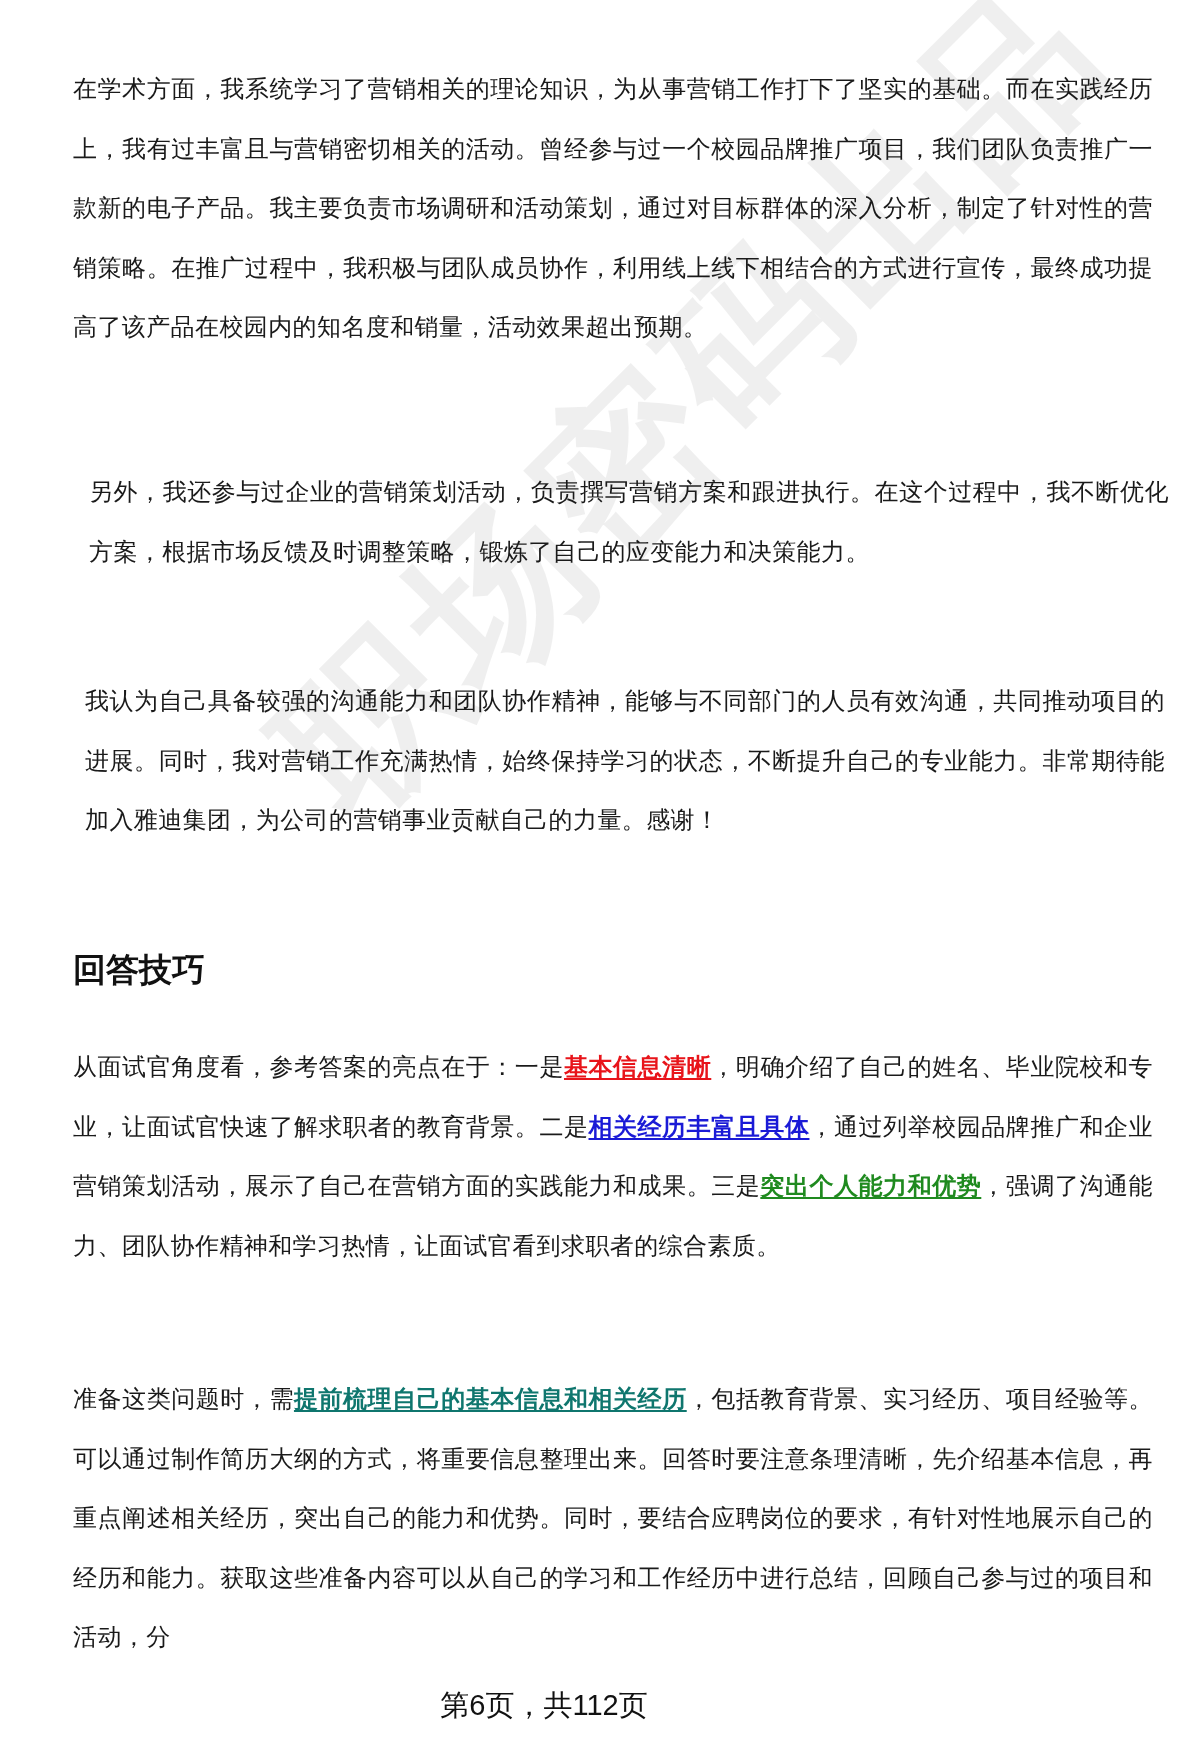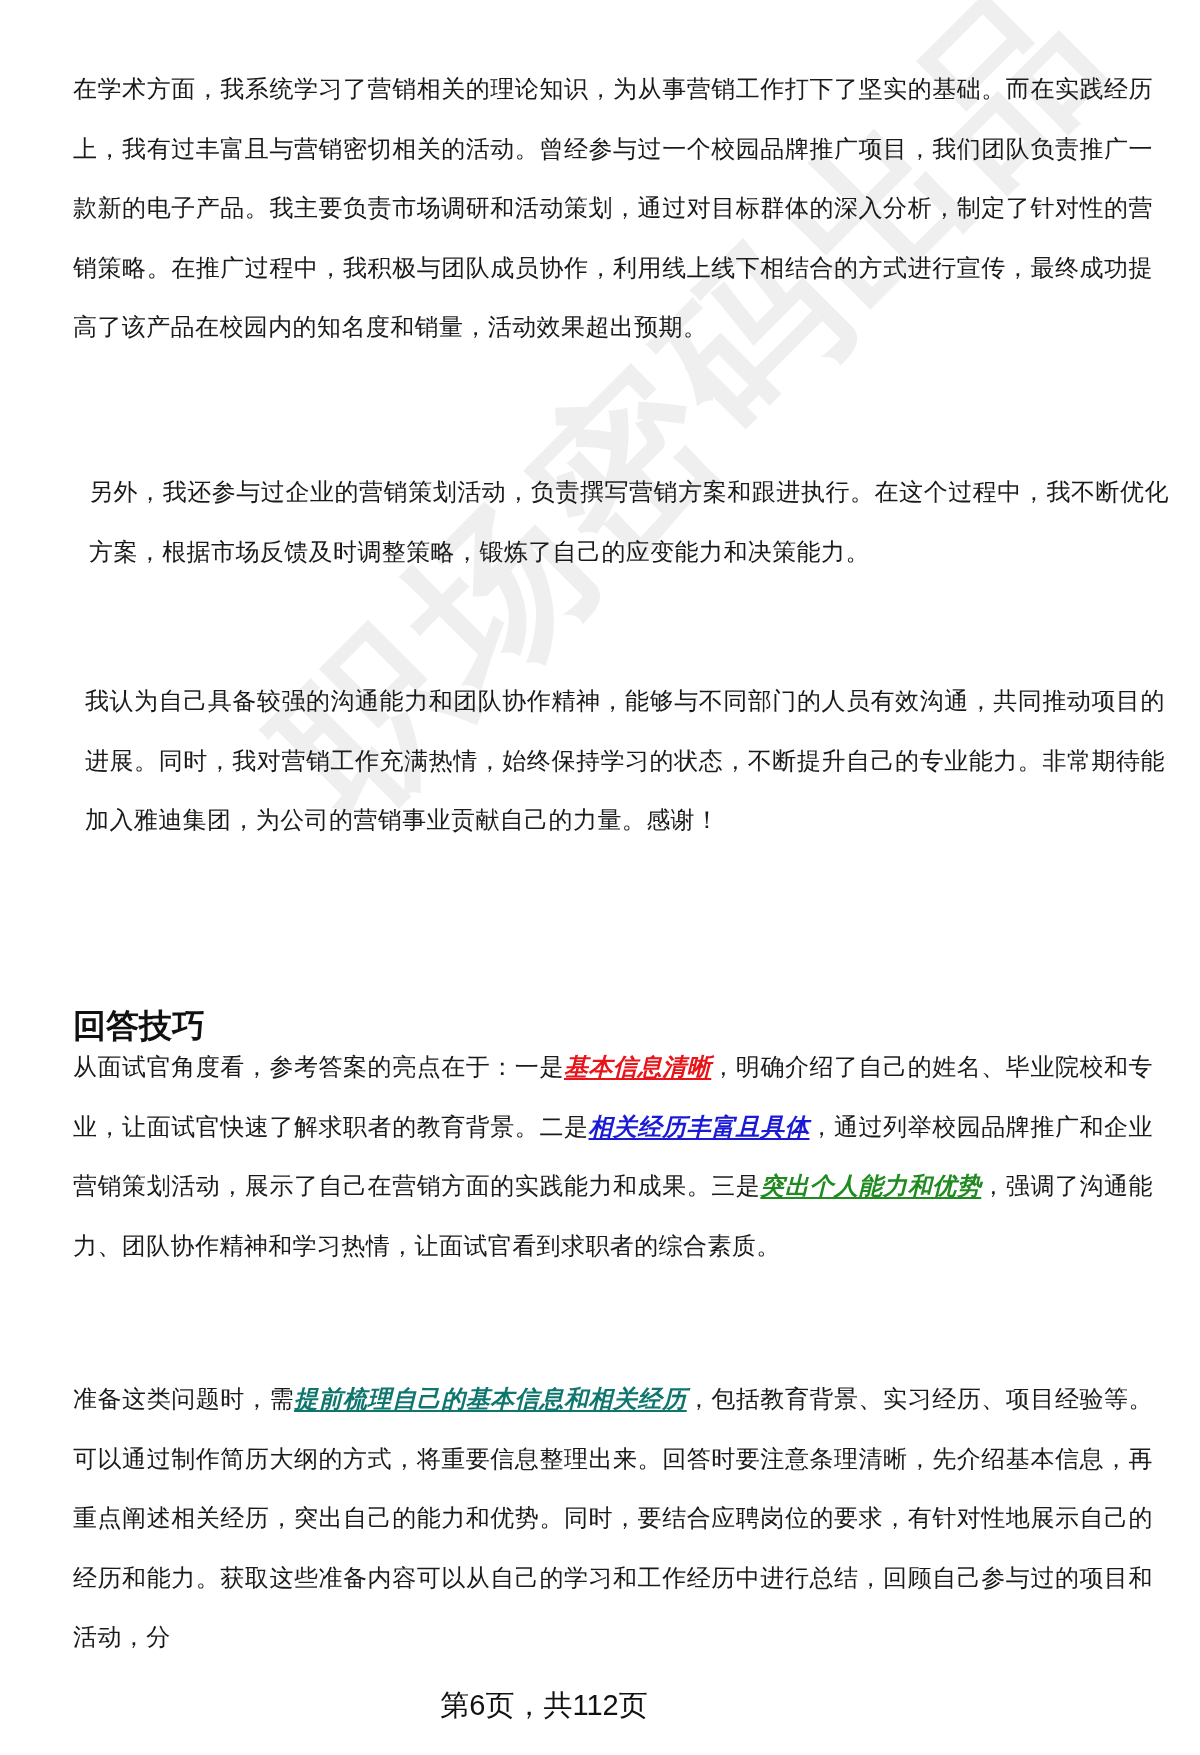--- a/index.html
+++ b/index.html
@@ -9,33 +9,33 @@
   }
   .watermark {
     position: absolute; left: 230px; top: 700px; width: 1100px;
     font-size: 170px; font-weight: bold; color: #000; opacity: 0.06;
     transform: rotate(-45deg); transform-origin: left top; white-space: nowrap;
     pointer-events: none; letter-spacing: 10px;
   }
   .page { position: absolute; left: 73px; top: 0; width: 1080px; }
   .para { position: absolute; left: 0; width: 1080px; font-size: 24px; line-height: 59.5px; letter-spacing: 0.4px; text-align: justify; }
   .heading { position: absolute; left: 0; font-size: 33px; font-weight: bold; line-height: 50px; color: #111; }
-  .hl { font-weight: bold; text-decoration: underline; text-underline-offset: 3px; text-decoration-thickness: 2px; font-style: italic; }
+  .hl { font-weight: bold; text-decoration: underline; text-underline-offset: 3px; text-decoration-thickness: 2px; }
   .footer { position: absolute; left: 0; width: 1088px; top: 1686px; text-align: center; font-size: 29px; color: #111; font-family: "Liberation Sans", sans-serif; }
 </style>
 </head>
 <body>
 
 <div class="watermark">职场密码出品</div>
 
 <div class="page">
   <p class="para" style="top:60px; margin:0;">在学术方面，我系统学习了营销相关的理论知识，为从事营销工作打下了坚实的基础。而在实践经历上，我有过丰富且与营销密切相关的活动。曾经参与过一个校园品牌推广项目，我们团队负责推广一款新的电子产品。我主要负责市场调研和活动策划，通过对目标群体的深入分析，制定了针对性的营销策略。在推广过程中，我积极与团队成员协作，利用线上线下相结合的方式进行宣传，最终成功提高了该产品在校园内的知名度和销量，活动效果超出预期。</p>
   <p class="para" style="top:447px; margin:16px;">另外，我还参与过企业的营销策划活动，负责撰写营销方案和跟进执行。在这个过程中，我不断优化方案，根据市场反馈及时调整策略，锻炼了自己的应变能力和决策能力。</p>
   <p class="para" style="top:660px; margin:12px;">我认为自己具备较强的沟通能力和团队协作精神，能够与不同部门的人员有效沟通，共同推动项目的进展。同时，我对营销工作充满热情，始终保持学习的状态，不断提升自己的专业能力。非常期待能加入雅迪集团，为公司的营销事业贡献自己的力量。感谢！</p>
 
-  <div class="heading" style="top:1001px;font-family:Liberation Serif, serif;">回答技巧</div>
+  <div class="heading" style="top:945px;font-family:Liberation Serif, serif;">回答技巧</div>
 
   <p class="para" style="top:1038px; margin:0;"><span>从面试官角度看，参考答案的亮点在于：一是</span><span class="hl" style="color:#e8141a;">基本信息清晰</span><span>，明确介绍了自己的姓名、毕业院校和专业，让面试官快速了解求职者的教育背景。二是</span><span class="hl" style="color:#1a1ad6;">相关经历丰富且具体</span><span>，通过列举校园品牌推广和企业营销策划活动，展示了自己在营销方面的实践能力和成果。三是</span><span class="hl" style="color:#1f8a1f;">突出个人能力和优势</span><span>，强调了沟通能力、团队协作精神和学习热情，让面试官看到求职者的综合素质。</span></p>
 
   <p class="para" style="top:1370px; margin:0;"><span>准备这类问题时，需</span><span class="hl" style="color:#0f766e;">提前梳理自己的基本信息和相关经历</span><span>，包括教育背景、实习经历、项目经验等。可以通过制作简历大纲的方式，将重要信息整理出来。回答时要注意条理清晰，先介绍基本信息，再重点阐述相关经历，突出自己的能力和优势。同时，要结合应聘岗位的要求，有针对性地展示自己的经历和能力。获取这些准备内容可以从自己的学习和工作经历中进行总结，回顾自己参与过的项目和活动，分</span></p>
 </div>
 
 <div class="footer">第6页，共112页</div>
 
 </body></html>

